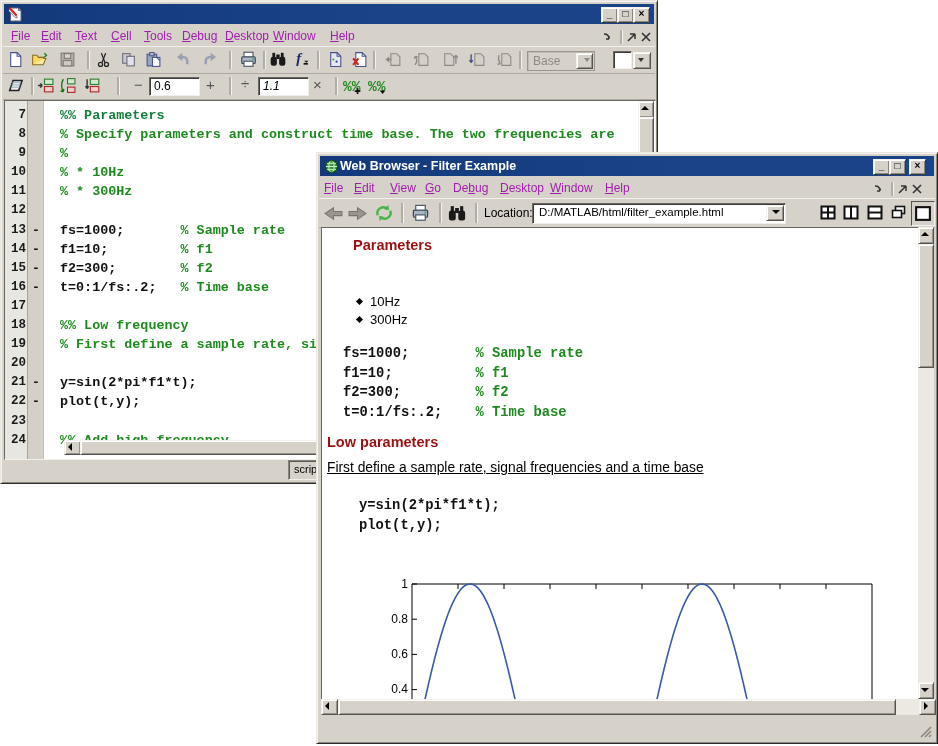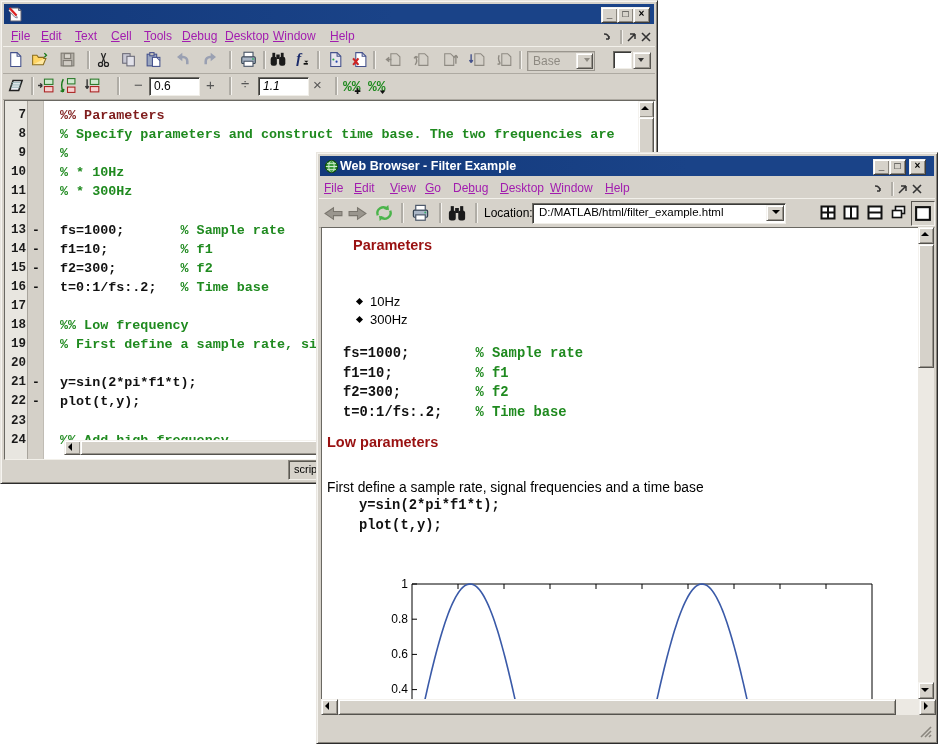--- a/index.html
+++ b/index.html
@@ -260,21 +260,21 @@
 -
  
  
  
  
 -
 -
  
  
 </pre>
-    <pre class="mono abs" id="lcode" style="left:55px;top:5px;font-size:13.4px;font-weight:bold;line-height:19.1px;color:#111;"><span style="color:#7f1d1d">%% Parameters</span>
+    <pre class="mono abs" id="lcode" style="left:55px;top:5px;font-size:13.4px;font-weight:bold;line-height:19.1px;color:#111;"><span style="color:#15803d">%% Parameters</span>
 <span style="color:#1f8a1f">% Specify parameters and construct time base. The two frequencies are</span>
 <span style="color:#1f8a1f">%</span>
 <span style="color:#1f8a1f">% * 10Hz</span>
 <span style="color:#1f8a1f">% * 300Hz</span>
 <span style="color:#1f8a1f"></span>
 fs=1000;       <span style="color:#1f8a1f">% Sample rate</span>
 f1=10;         <span style="color:#1f8a1f">% f1</span>
 f2=300;        <span style="color:#1f8a1f">% f2</span>
 t=0:1/fs:.2;   <span style="color:#1f8a1f">% Time base</span>
 <span style="color:#1f8a1f"></span>
@@ -406,21 +406,21 @@
     <div class="abs" style="left:35px;top:71px;width:5px;height:5px;background:#000;transform:rotate(45deg);"></div>
     <div class="abs" style="left:48px;top:66px;font-size:13px;">10Hz</div>
     <div class="abs" style="left:35px;top:89px;width:5px;height:5px;background:#000;transform:rotate(45deg);"></div>
     <div class="abs" style="left:48px;top:84px;font-size:13px;">300Hz</div>
     <pre class="mono abs" id="bcode1" style="left:21px;top:116px;font-size:13.8px;font-weight:bold;line-height:19.5px;color:#111;">fs=1000;        <span style="color:#1f8a1f">% Sample rate</span>
 f1=10;          <span style="color:#1f8a1f">% f1</span>
 f2=300;         <span style="color:#1f8a1f">% f2</span>
 t=0:1/fs:.2;    <span style="color:#1f8a1f">% Time base</span>
 </pre>
     <div class="abs" style="left:5px;top:206px;color:#991111;font-weight:bold;font-size:14.5px;">Low parameters</div>
-    <div class="abs" style="left:5px;top:252px;font-size:13.8px;">First define a sample rate, signal frequencies and a time base</div>
+    <div class="abs" style="left:5px;top:232px;font-size:13.8px;text-decoration:underline;">First define a sample rate, signal frequencies and a time base</div>
     <pre class="mono abs" id="bcode2" style="left:37px;top:268px;font-size:13.8px;font-weight:bold;line-height:19.5px;color:#111;">y=sin(2*pi*f1*t);
 plot(t,y);</pre>
 
     <svg class="abs" style="left:0px;top:344px;" width="597" height="141" viewBox="0 0 597 141">
       <text x="86" y="16" font-size="12" fill="#000" text-anchor="end">1</text>
       <text x="86" y="51" font-size="12" fill="#000" text-anchor="end">0.8</text>
       <text x="86" y="86" font-size="12" fill="#000" text-anchor="end">0.6</text>
       <text x="86" y="121" font-size="12" fill="#000" text-anchor="end">0.4</text>
       <g stroke="#000" stroke-width="1" fill="none">
         <path d="M90 12 L550 12 L550 141 M90 12 L90 141"></path>

